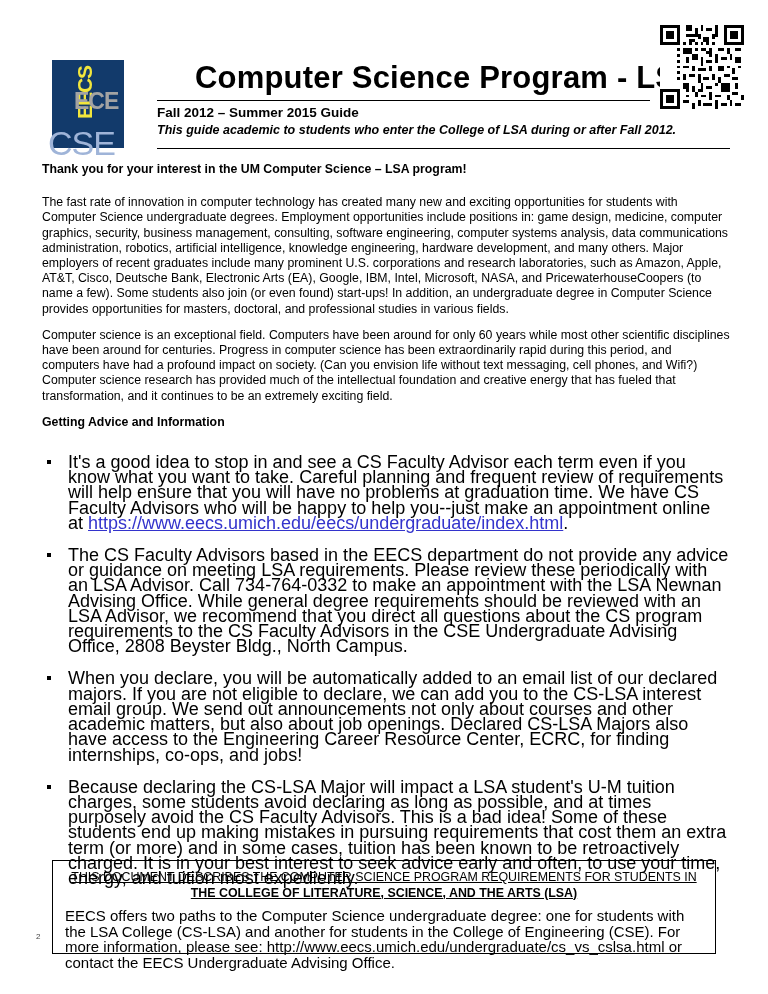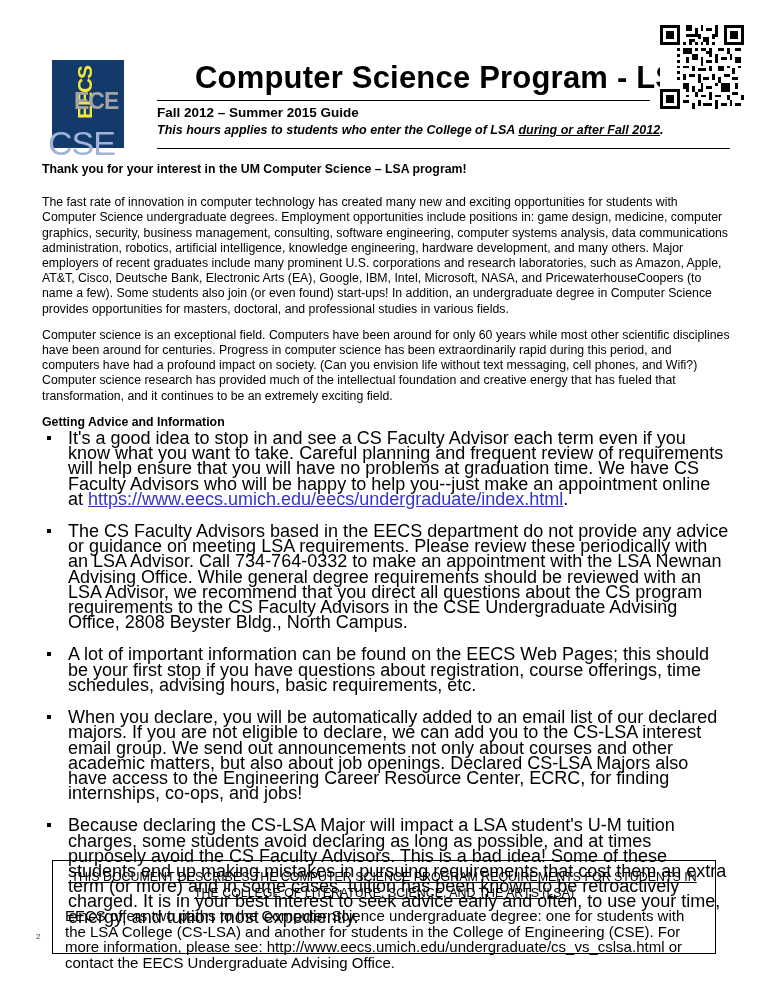--- a/index.html
+++ b/index.html
@@ -73,41 +73,41 @@
     font-size:13.5px;
     font-weight:bold;
     text-align:center;
   }
   .subtitle2 {
     position:absolute; left:157px; top:123px;
     font-size:12.5px;
     font-weight:bold;
     font-style:italic;
   }
-  .subtitle2 .u { text-decoration:underline; }
+  .subtitle2 .u { }
 
   .qr {
     position:absolute; left:660px; top:25px;
     width:84px; height:84px;
   }
 
   
   .body-wrap {
     position:absolute;
     left:42px; top:162px;
     width:688px;
   }
   p, .lead, .sect {
     font-size:12.3px;
     line-height:15.2px;
     margin:0 0 11px 0;
     text-align:left;
   }
   .lead { font-weight:bold; margin-bottom:18px; }
-  .sect { font-weight:bold; margin-top:6px; margin-bottom:1px; }
+  .sect { font-weight:bold; margin-top:6px; margin-bottom:25px; }
 
   ul.bullets { list-style:none; margin:0; padding:0; }
   ul.bullets > li {
     position:relative;
     padding-left:26px;
     margin-bottom:17px;
     font-size:18px;
     line-height:15.2px;
   }
   ul.bullets > li:before {
@@ -134,21 +134,21 @@
   }
   .notice .n1 {
     text-align:center;
     font-size:12.4px;
     line-height:15.5px;
     text-decoration:underline;
   }
   .notice .n2 {
     text-align:center;
     font-size:12.4px;
-    font-weight:normal;
+    font-weight:bold;
     line-height:15.5px;
     text-decoration:underline;
     margin-bottom:7px;
   }
   .notice .n3 {
     font-size:15px;
     line-height:15.6px;
   }
   .pagenum {
     position:absolute;
@@ -169,21 +169,21 @@
       <div class="ece">ECE</div>
       <div class="cse">CSE</div>
     </div>
 
     <div class="title">Computer Science Program - LSA</div>
 
     <div class="rule-top"></div>
 
     <div class="subtitle">Fall 2012 – Summer 2015 Guide</div>
 
-    <div class="subtitle2"><span>This hours applies to students who enter the College of LSA </span><span class="u">during or after Fall 2012</span><span>.</span></div>
+    <div class="subtitle2"><span>This guide academic to students who enter the College of LSA </span><span class="u">during or after Fall 2012</span><span>.</span></div>
 
     <div class="rule-bottom"></div>
 
     <svg class="qr" viewBox="0 0 29 29" shape-rendering="crispEdges">
       <rect width="29" height="29" fill="#fff"></rect>
       <g fill="#000">
 
         <rect x="0" y="0" width="7" height="1"></rect>
           <rect x="0" y="6" width="7" height="1"></rect>
         <rect x="0" y="0" width="1" height="7"></rect>
@@ -295,21 +295,20 @@
 
     <p>Computer science is an exceptional field. Computers have been around for only 60 years while most other scientific disciplines have been around for centuries. Progress in computer science has been extraordinarily rapid during this period, and computers have had a profound impact on society.  (Can you envision life without text messaging, cell phones, and Wifi?)  Computer science research has provided much of the intellectual foundation and creative energy that has fueled that transformation, and it continues to be an extremely exciting field.</p>
 
     <p class="sect">Getting Advice and Information</p>
 
     <ul class="bullets">
       <li><span>It's a good idea to stop in and see a CS Faculty Advisor each term even if you know what you want to take.  Careful planning and frequent review of requirements will help ensure that you will have no problems at graduation time.  We have CS Faculty Advisors who will be happy to help you--just make an appointment online at </span><span class="link">https://www.eecs.umich.edu/eecs/undergraduate/index.html</span><span>.</span></li>
 
       <li><span>The CS Faculty Advisors based in the EECS department do not provide any advice or guidance on meeting LSA requirements. Please review these periodically with an LSA Advisor. Call 734-764-0332 to make an appointment with the LSA Newnan Advising Office.  While general degree requirements should be reviewed with an LSA Advisor, we recommend that you direct all questions about the CS program requirements to the CS Faculty Advisors in the CSE Undergraduate Advising Office, 2808 Beyster Bldg., North Campus.</span></li>
 
-      <li><span>A lot of important information can be found on the EECS Web Pages; this should be your first stop if you have questions about registration, course offerings, time schedules, advising hours, basic requirements, etc.</span></li>
 
       <li><span>When you declare, you will be automatically added to an email list of our declared majors. If you are not eligible to declare, we can add you to the CS-LSA interest email group.  We send out announcements not only about courses and other academic matters, but also about job openings.  Declared CS-LSA Majors also have access to the Engineering Career Resource Center, ECRC, for finding internships, co-ops, and jobs!</span></li>
 
       <li><span>Because declaring the CS-LSA Major will impact a LSA student's U-M tuition charges, some students avoid declaring as long as possible, and at times purposely avoid the CS Faculty Advisors.  This is a bad idea!  Some of these students end up making mistakes in pursuing requirements that cost them an extra term (or more) and in some cases, tuition has been known to be retroactively charged.  It is in your best interest to seek advice early and often, to use your time, energy, and tuition most expediently.</span></li>
 
     </ul>
   </div>
 
   <div class="notice">
     <div class="n1">THIS DOCUMENT DESCRIBES THE COMPUTER SCIENCE PROGRAM REQUIREMENTS FOR STUDENTS IN</div>

